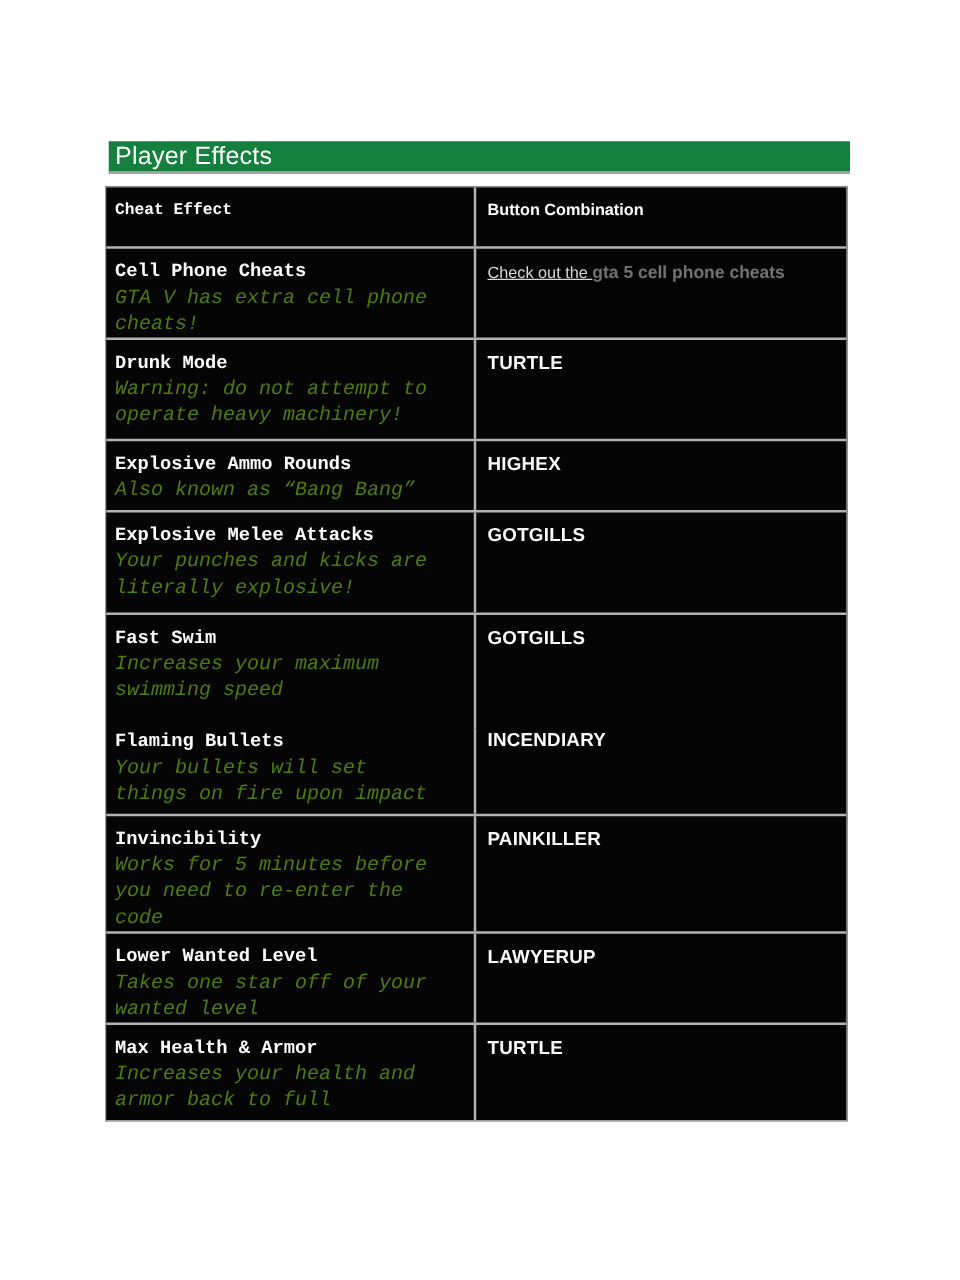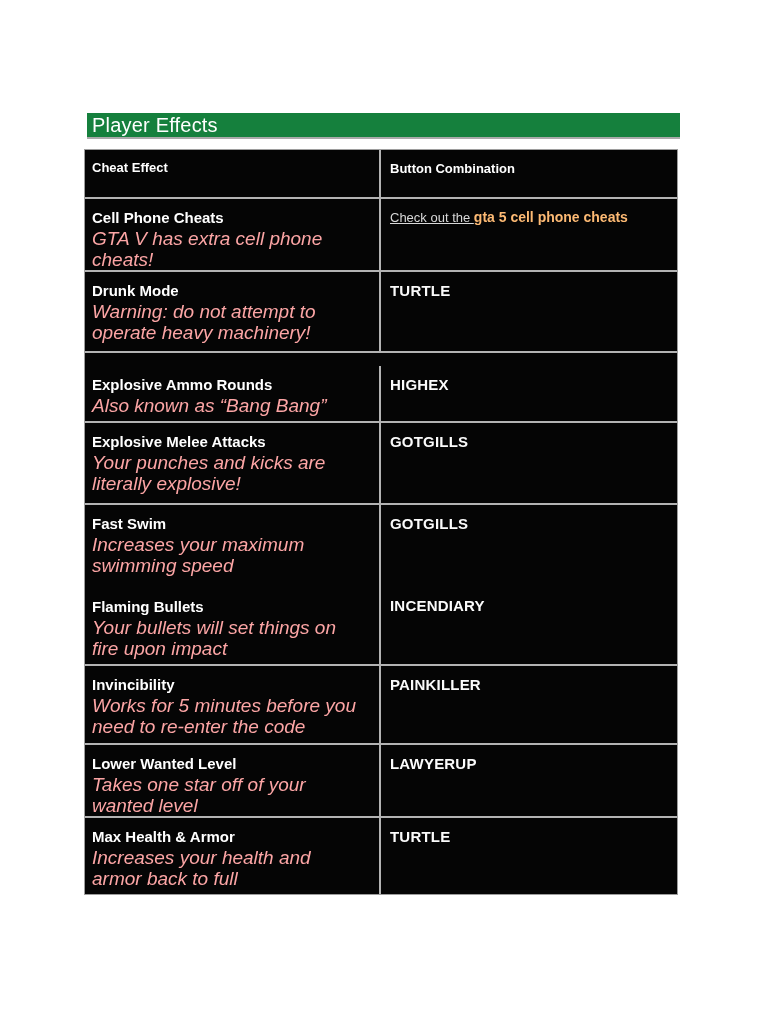--- a/index.html
+++ b/index.html
@@ -50,70 +50,71 @@
   .t-row:last-child {
     border-bottom: none;
   }
   .entry-row {
     display: grid;
     grid-template-columns: 294px 1fr;
   }
   .cell-left {
     padding: 8px 12px 0 7px;
     box-sizing: border-box;
+    font-family: Liberation Mono, monospace;
   }
   .cell-right {
     border-left: 2px solid #b3b3b3;
     padding: 9px 8px 8px 9px;
     box-sizing: border-box;
   }
   .hdr {
     font-size: 13px;
     font-weight: bold;
     color: #ffffff;
   }
   .cheat-name {
     font-size: 15px;
     font-weight: bold;
     line-height: 21px;
     color: #ffffff;
   }
   .cheat-desc {
-    font-size: 19px;
+    font-size: 16px;
     font-style: italic;
     line-height: 21px;
-    color: #fca5a5;
+    color: #4d7c0f;
     max-width: 266px;
   }
   .cheat-code {
     font-size: 15px;
     font-weight: 600;
     line-height: 20px;
     color: #fbfbfb;
     letter-spacing: 0.2px;
   }
   .link-line {
     line-height: 18px;
   }
   .link-prefix {
     font-size: 13px;
     color: #d8d8d8;
     text-decoration: underline;
   }
   .cheat-link {
     font-size: 14px;
     font-weight: bold;
-    color: #fdba74;
+    color: #737373;
     cursor: pointer;
   }
   
   .h-header  { min-height: 47px; }
   .h-r1 .entry-row { min-height: 56px; }
   .h-r2 .entry-row { min-height: 79px; }
-  .h-r3 .entry-row { min-height: 55px; margin-top: 13px; }
+  .h-r3 .entry-row { min-height: 55px; }
   .h-r4 .entry-row { min-height: 80px; }
   .h-r5 .entry-row { min-height: 58px; }
   .h-r6 .sub-a { min-height: 91px; }
   .h-r6 .sub-b { min-height: 68px; }
   .h-r7 .entry-row { min-height: 77px; }
   .h-r8 .entry-row { min-height: 61px; }
   .h-r9 .entry-row { min-height: 76px; border-radius: 28px; }
 </style>
 </head>
 <body>

